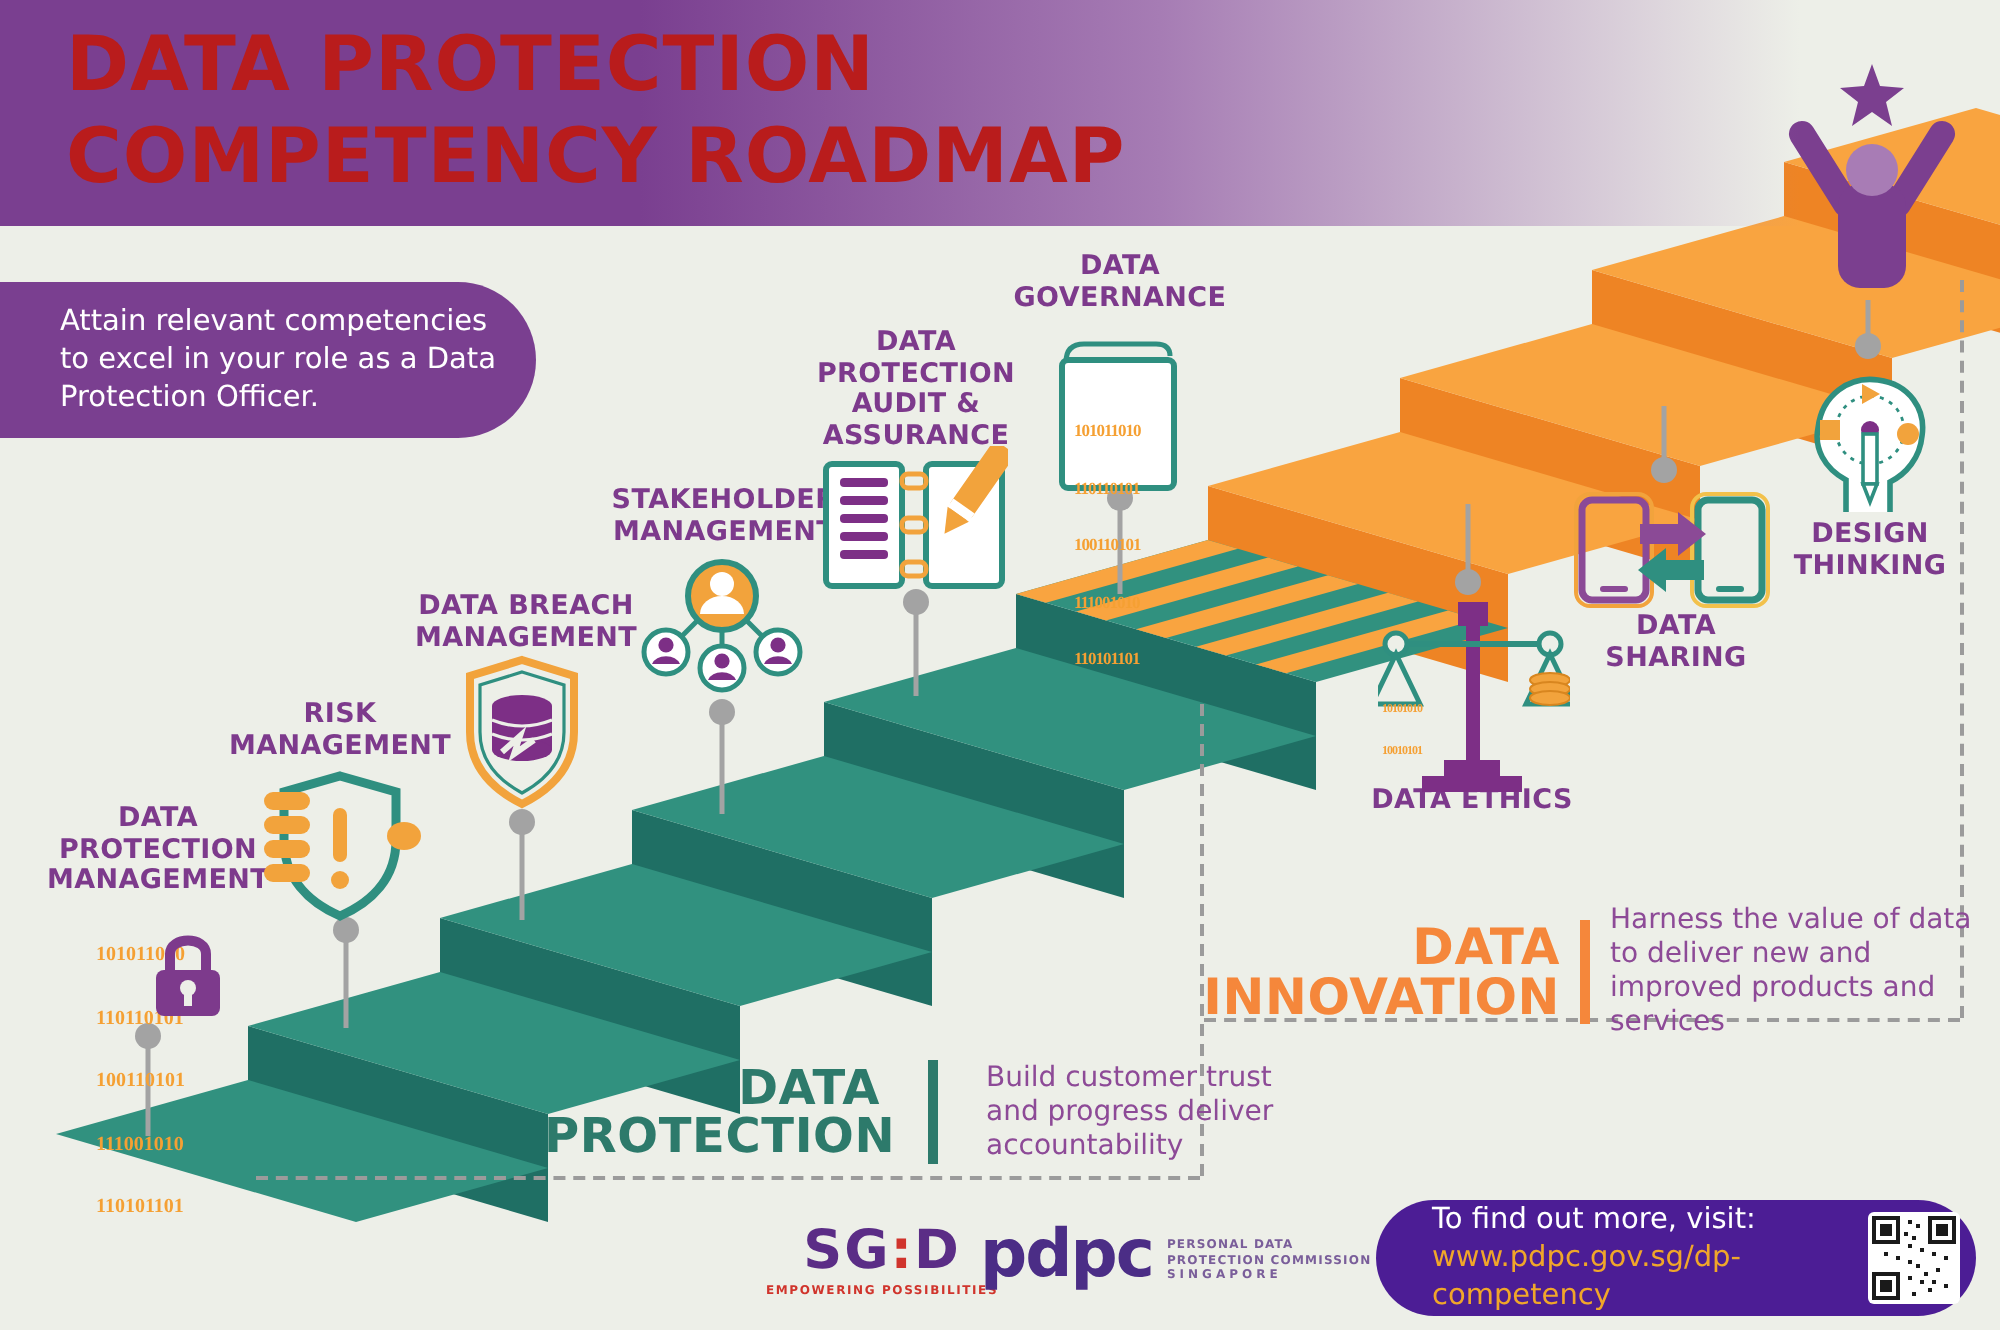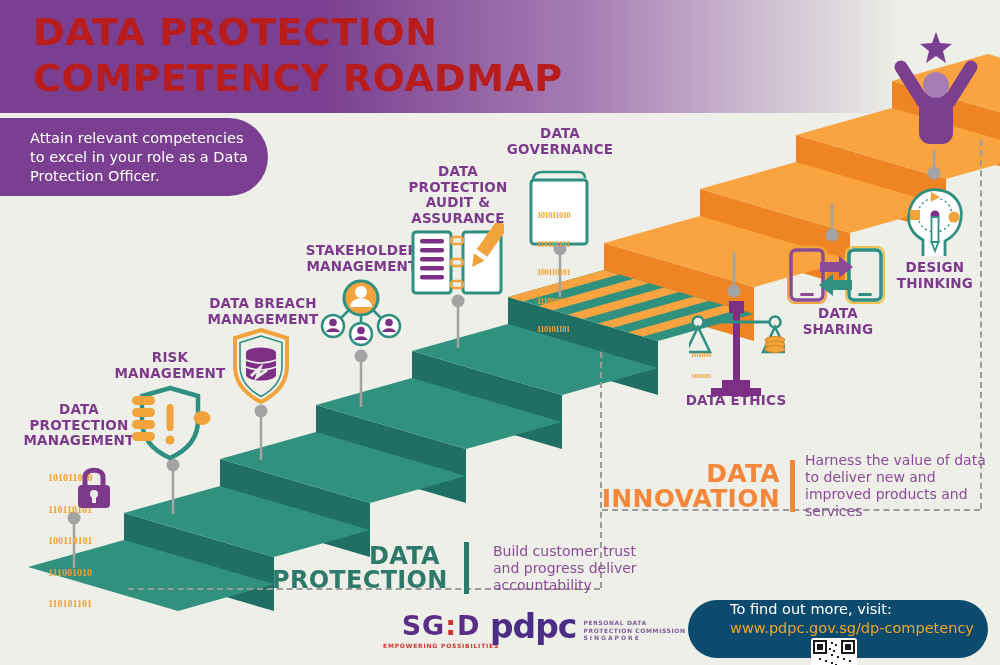--- a/index.html
+++ b/index.html
@@ -5,21 +5,21 @@
   html,body{margin:0;padding:0;}
   body{width:1000px;height:665px;position:relative;overflow:hidden;
        background:#edefe8;font-family:"DejaVu Sans","Liberation Sans",sans-serif;}
   .abs{position:absolute;}
   
   .banner{left:0;top:0;width:1000px;height:113px;
     background:linear-gradient(90deg,#7a3f90 0%,#7a3f90 32%,#a67cb4 58%,rgba(237,239,232,0) 90%);}
   .banner-title{left:33px;top:9px;width:590px;color:#b91c1c;font-size:38px;font-weight:bold;
     line-height:46px;letter-spacing:.5px;}
   
-  .intro{left:0;top:118px;width:268px;height:78px;background:#7a3f90;
+  .intro{left:0;top:141px;width:268px;height:78px;background:#7a3f90;
     border-radius:0 39px 39px 0;display:flex;align-items:center;}
   .intro-text{color:#fff;font-size:14.5px;line-height:19px;padding-left:30px;width:225px;}
   
   .step-label{position:absolute;text-align:center;color:#7d3a8c;font-weight:bold;
     font-size:13.5px;line-height:15.5px;letter-spacing:.2px;}
   
   .binary{position:absolute;color:#f5a033;font-family:"DejaVu Sans Mono","Liberation Mono",monospace;
     font-weight:bold;white-space:pre;}
   .binary span{display:block;font-family:Liberation Serif, serif;}
   .binary-lg{font-size:10px;line-height:10.5px;}
@@ -37,22 +37,22 @@
   
   .sgd{left:383px;top:612px;text-align:center;}
   .sgd-name{font-size:27px;font-weight:bold;color:#5b2d86;letter-spacing:1px;line-height:28px;}
   .sgd-name .colon{color:#d0342c;}
   .sgd-tag{font-size:6px;color:#d0342c;letter-spacing:.8px;font-weight:bold;margin-top:2px;}
   .pdpc{left:490px;top:610px;display:flex;align-items:flex-start;}
   .pdpc-name{font-size:33px;font-weight:bold;color:#4b2d86;line-height:34px;letter-spacing:-1px;}
   .pdpc-side{margin-left:7px;margin-top:9px;font-size:6px;line-height:7.5px;color:#7a5e9a;
     font-weight:bold;letter-spacing:.6px;}
   
-  .cta{left:688px;top:600px;width:300px;height:58px;background:#0c4a6e;border-radius:29px;
-    display:flex;align-items:center;justify-content:space-between;flex-direction:column;}
+  .cta{left:688px;top:600px;width:300px;height:58px;background:#4c1d95;border-radius:29px;
+    display:flex;align-items:center;justify-content:space-between;}
   .cta-lines{margin-left:28px;}
   .cta-l1{color:#fff;font-size:14.5px;line-height:19px;}
   .cta-l2{color:#f0a62a;font-size:14.5px;line-height:19px;cursor:pointer;}
   .qr{width:46px;height:46px;background:#fff;border-radius:3px;margin-right:8px;padding:2px;box-sizing:border-box;}
   
   .tread-teal{fill:#31917f;} .side-teal{fill:#1f6f64;}
   .tread-orange{fill:#f9a440;} .side-orange{fill:#ee8424;}
   .stripe{fill:#f9a440;}
   .pin-line{stroke:#a3a3a3;stroke-width:2.5;}
   .pin-dot{fill:#a3a3a3;}
@@ -266,21 +266,21 @@
   <path d="M21,72 V56 C10,50 5,40 7,30 C9,13 23,4 37,6 C53,8 61,21 59,34 C58,45 51,53 43,57 V72" fill="#fff" stroke="#2f8f80" stroke-width="2.8"></path>
   <circle cx="33" cy="31" r="17" fill="none" stroke="#2f8f80" stroke-width="1.4" stroke-dasharray="2,3"></circle>
   <polygon points="29,8 38,13 29,18" fill="#f2a33c"></polygon>
   <rect x="8" y="26" width="10" height="10" fill="#f2a33c"></rect>
   <circle cx="52" cy="33" r="5.5" fill="#f2a33c"></circle>
   <circle cx="33" cy="31" r="4.5" fill="#7d2f86"></circle>
   <rect x="29.5" y="33" width="7" height="25" fill="#fff" stroke="#2f8f80" stroke-width="1.8"></rect>
   <polygon points="29.5,58 36.5,58 33,67" fill="#fff" stroke="#2f8f80" stroke-width="1.8"></polygon>
 </svg>
 
-<div class="callout" style="left:272px;top:542px;gap:14px;">
+<div class="callout" style="left:272px;top:530px;gap:14px;">
   <div class="co-head co-teal">DATA PROTECTION</div>
   <div class="co-bar" style="border-color:#2d7a6b;height:52px;"></div>
   <div class="co-text" style="width:162px;">Build customer trust and progress deliver accountability</div>
 </div>
 <div class="callout" style="left:592px;top:452px;">
   <div class="co-head co-orange">DATA INNOVATION</div>
   <div class="co-bar" style="border-color:#f5873b;height:52px;"></div>
   <div class="co-text" style="width:186px;">Harness the value of data to deliver new and improved products and services</div>
 </div>
 

